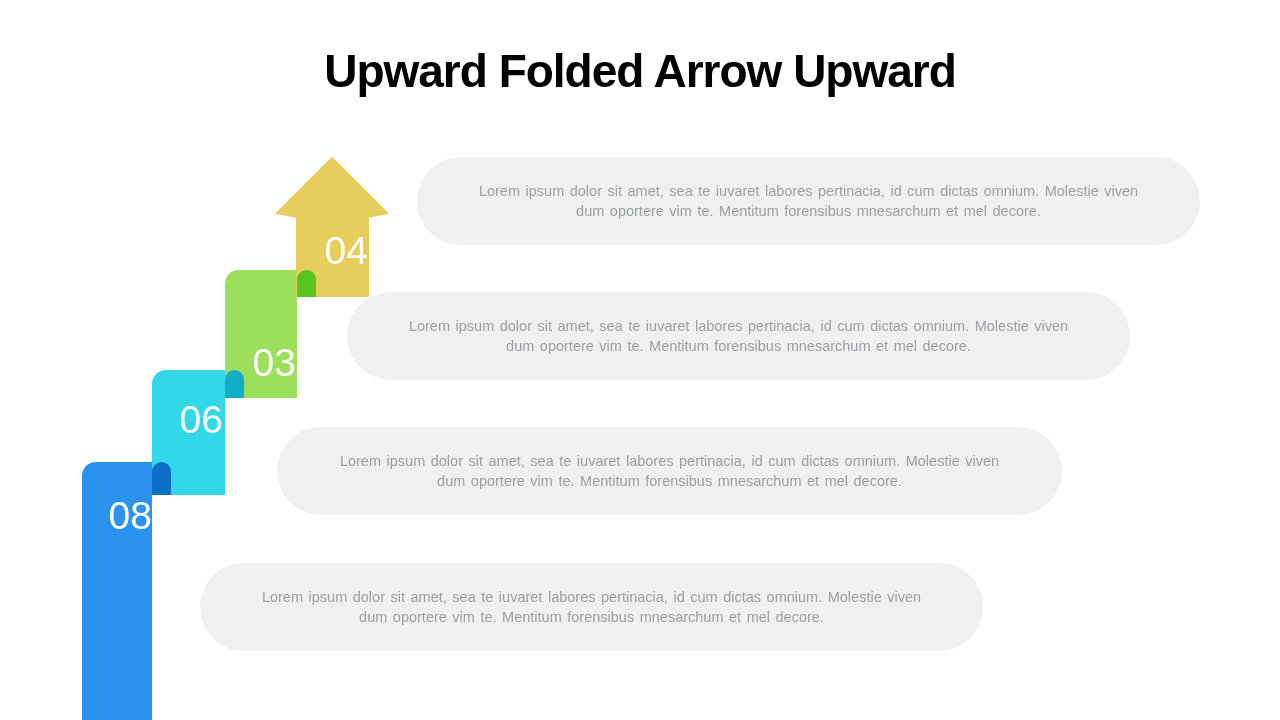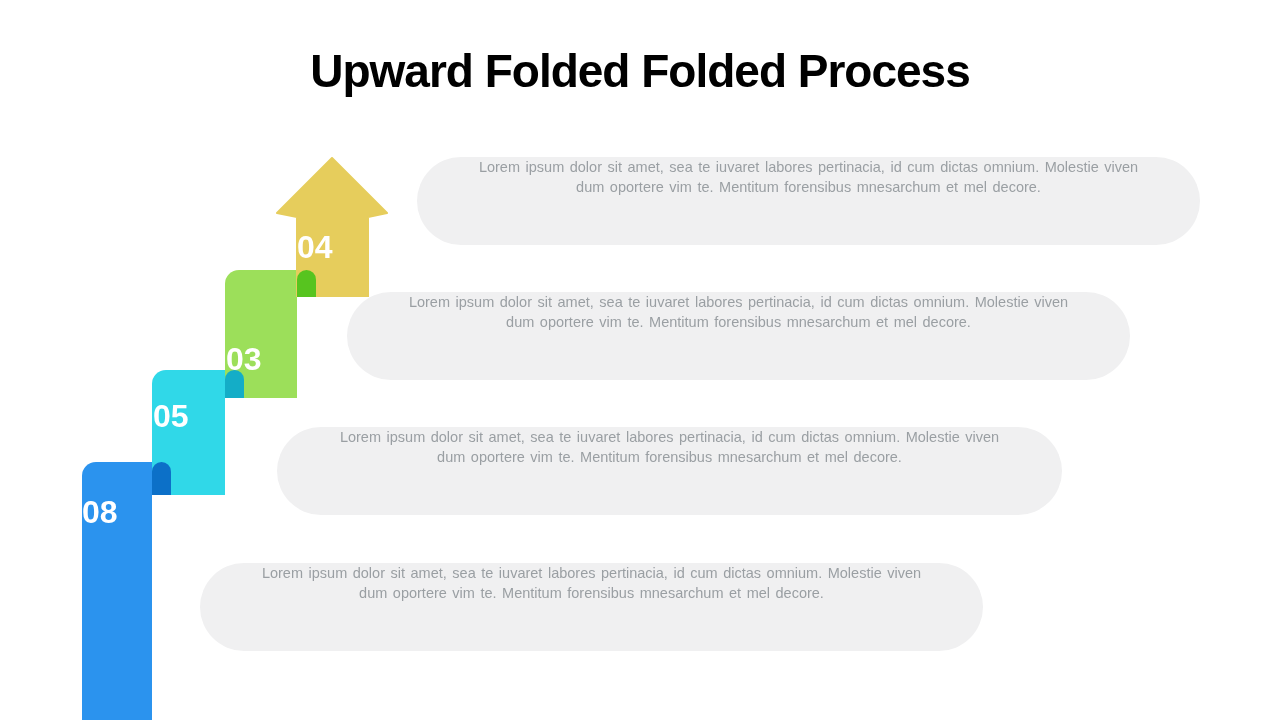--- a/index.html
+++ b/index.html
@@ -25,21 +25,21 @@
   }
 
   
   .bubble {
     position: absolute;
     height: 88px;
     width: 783px;
     background: #f0f0f1;
     border-radius: 44px;
     display: flex;
-    align-items: flex-start;
+    align-items: center;
     justify-content: center;
     z-index: 1;
   }
   .bubble p {
     margin: 0;
     max-width: 690px;
     text-align: center;
     font-size: 14.5px;
     line-height: 20px;
     word-spacing: 1.5px;
@@ -77,36 +77,36 @@
     left: 276px; top: 157px;
     width: 112px; height: 140px;
     z-index: 2;
   }
 
   
   .step-num {
     position: absolute;
     z-index: 4;
     width: 70px;
-    text-align: left;
-    font-size: 32px;
-    font-weight: bold;
+    text-align: right;
+    font-size: 39px;
+    font-weight: normal;
     color: #ffffff;
   }
   .num-1 { left: 82px;  top: 494px; }
   .num-2 { left: 153px; top: 398px; }
   .num-3 { left: 226px; top: 301px; margin-top: 40px; }
   .num-4 { left: 297px; top: 229px; width: 71px; }
 </style>
 </head>
 <body>
 
 <div class="slide">
 
-  <h1 class="title">Upward Folded Folded Process</h1>
+  <h1 class="title">Upward Folded Arrow Upward</h1>
 
   <div class="bubble bubble-step4">
     <p>Lorem ipsum dolor sit amet, sea te iuvaret labores pertinacia, id cum dictas omnium. Molestie viven dum oportere vim te. Mentitum forensibus mnesarchum et mel decore.</p>
   </div>
   <div class="bubble bubble-step3">
     <p>Lorem ipsum dolor sit amet, sea te iuvaret labores pertinacia, id cum dictas omnium. Molestie viven dum oportere vim te. Mentitum forensibus mnesarchum et mel decore.</p>
   </div>
   <div class="bubble bubble-step2">
     <p>Lorem ipsum dolor sit amet, sea te iuvaret labores pertinacia, id cum dictas omnium. Molestie viven dum oportere vim te. Mentitum forensibus mnesarchum et mel decore.</p>
   </div>
@@ -122,17 +122,17 @@
     <svg width="112" height="140" viewBox="0 0 112 140" xmlns="http://www.w3.org/2000/svg">
       <polygon points="56,1 111,56 92,60 92,140 21,140 21,60 1,56" fill="#E6CD5C" stroke="#E6CD5C" stroke-width="2" stroke-linejoin="round"></polygon>
     </svg>
   </div>
 
   <div class="fold fold-1"></div>
   <div class="fold fold-2"></div>
   <div class="fold fold-3"></div>
 
   <div class="step-num num-1">08</div>
-  <div class="step-num num-2">05</div>
+  <div class="step-num num-2">06</div>
   <div class="step-num num-3">03</div>
   <div class="step-num num-4">04</div>
 
 </div>
 
 </body></html>

